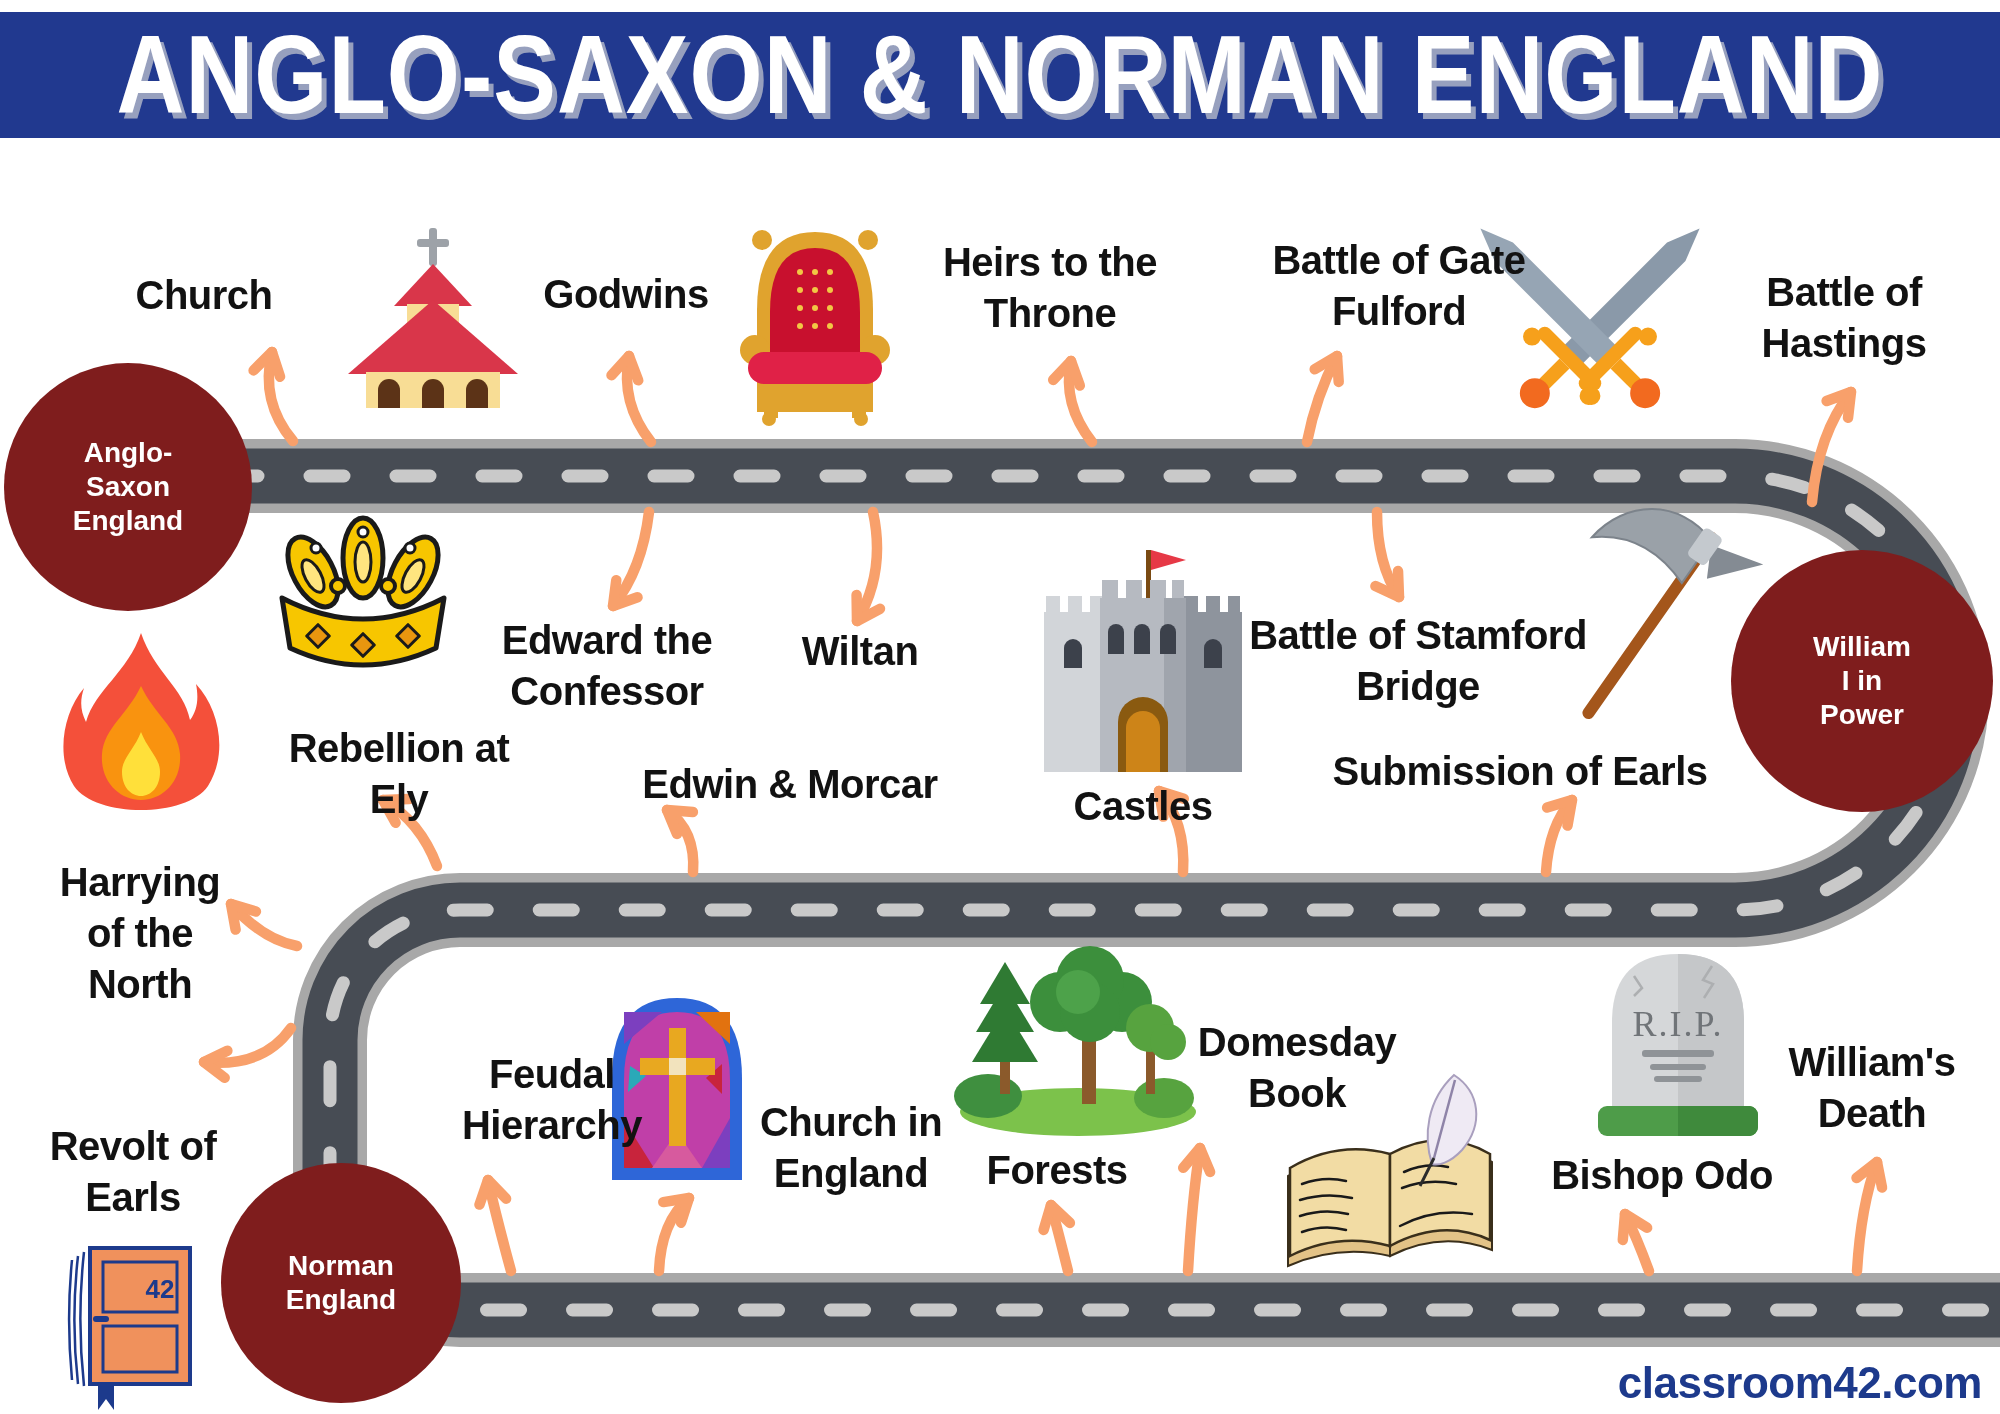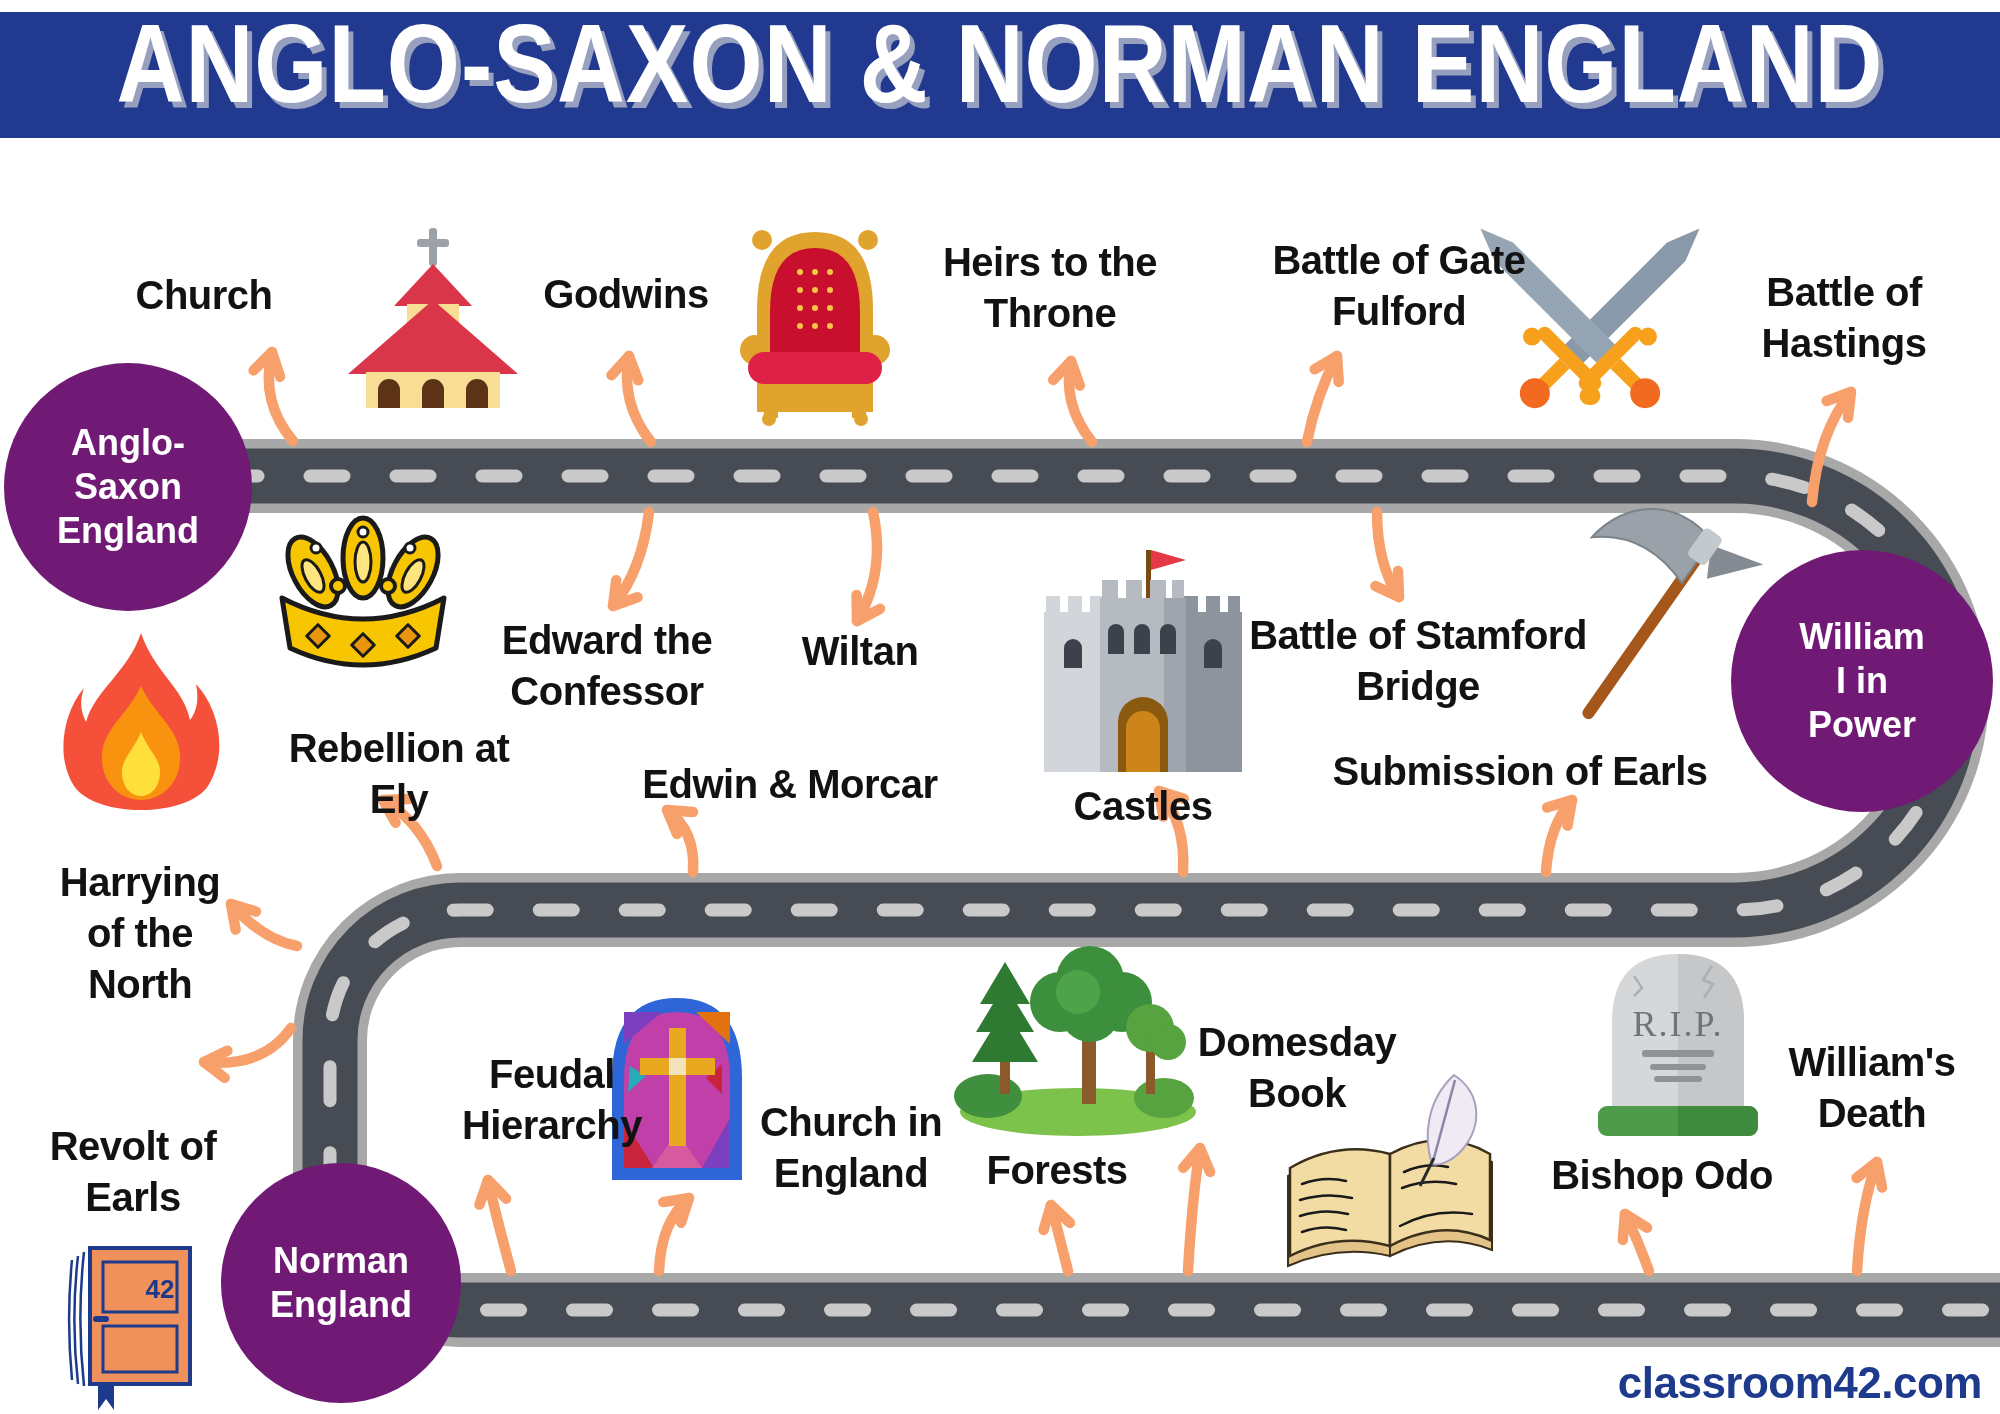--- a/index.html
+++ b/index.html
@@ -2,38 +2,38 @@
 <html><head>
 <meta charset="utf-8">
 <style>
   html,body{margin:0;padding:0;background:#ffffff;}
   #canvas{
     position:relative; width:2000px; height:1414px; background:#ffffff;
     overflow:hidden; font-family:"Liberation Sans", sans-serif;
   }
   .banner{
     position:absolute; top:12px; left:0; right:0; height:126px;
-    background:#21398F; display:flex; justify-content:center;
+    background:#21398F; display:flex; align-items:center; justify-content:center;
   }
   .title{
     font-weight:bold; font-size:94px; letter-spacing:1px; color:#ffffff;
     transform:scaleY(1.18); white-space:nowrap;
     text-shadow:5px 5px 0 #97A0BE;
   }
   #stage{position:absolute; left:0; top:0; width:2000px; height:1414px;}
   .label{
     position:absolute; transform:translate(-50%,-50%);
     font-weight:bold; font-size:40px; line-height:1.28; letter-spacing:-0.5px;
     color:#121212; text-align:center; white-space:pre-line;
   }
   .circle{
     position:absolute; transform:translate(-50%,-50%);
-    background:#701a75; border-radius:50%;
+    background:#7f1d1d; border-radius:50%;
     display:flex; align-items:center; justify-content:center;
-    color:#ffffff; font-weight:bold; font-size:36px; line-height:1.22;
+    color:#ffffff; font-weight:bold; font-size:28px; line-height:1.22;
     text-align:center; white-space:pre-line;
   }
   .site{
     position:absolute; right:18px; bottom:6px;
     font-weight:bold; font-size:44px; color:#1D3A8C; letter-spacing:-0.5px;
   }
 </style>
 </head>
 <body>
 

